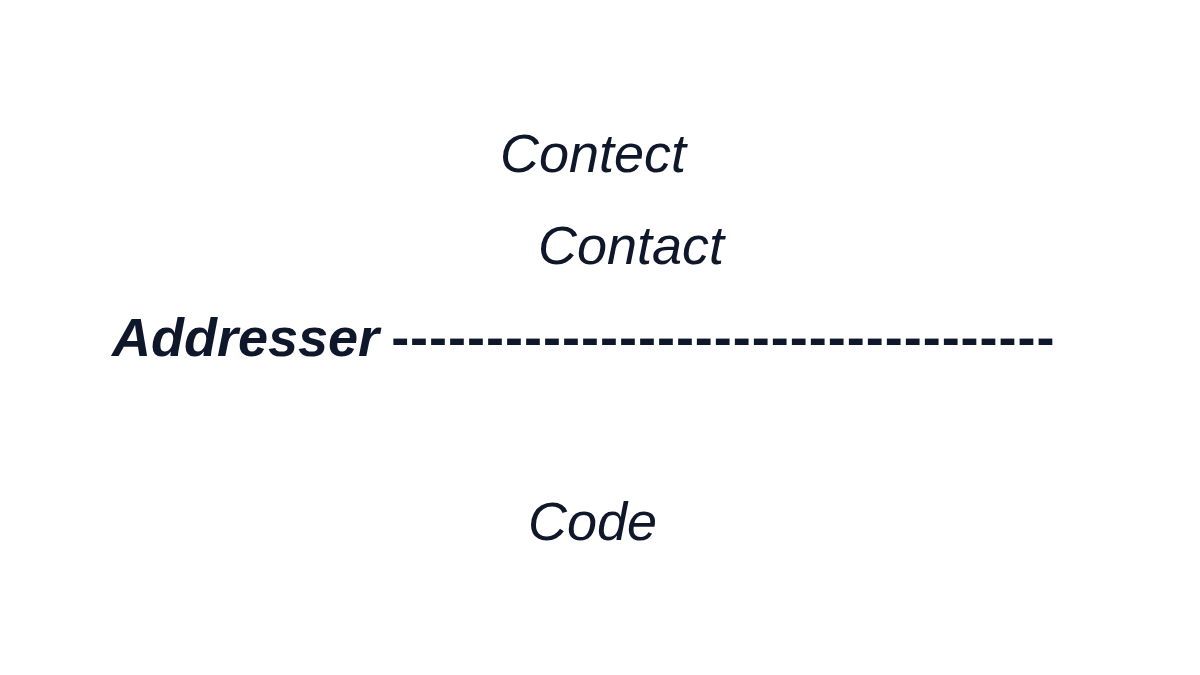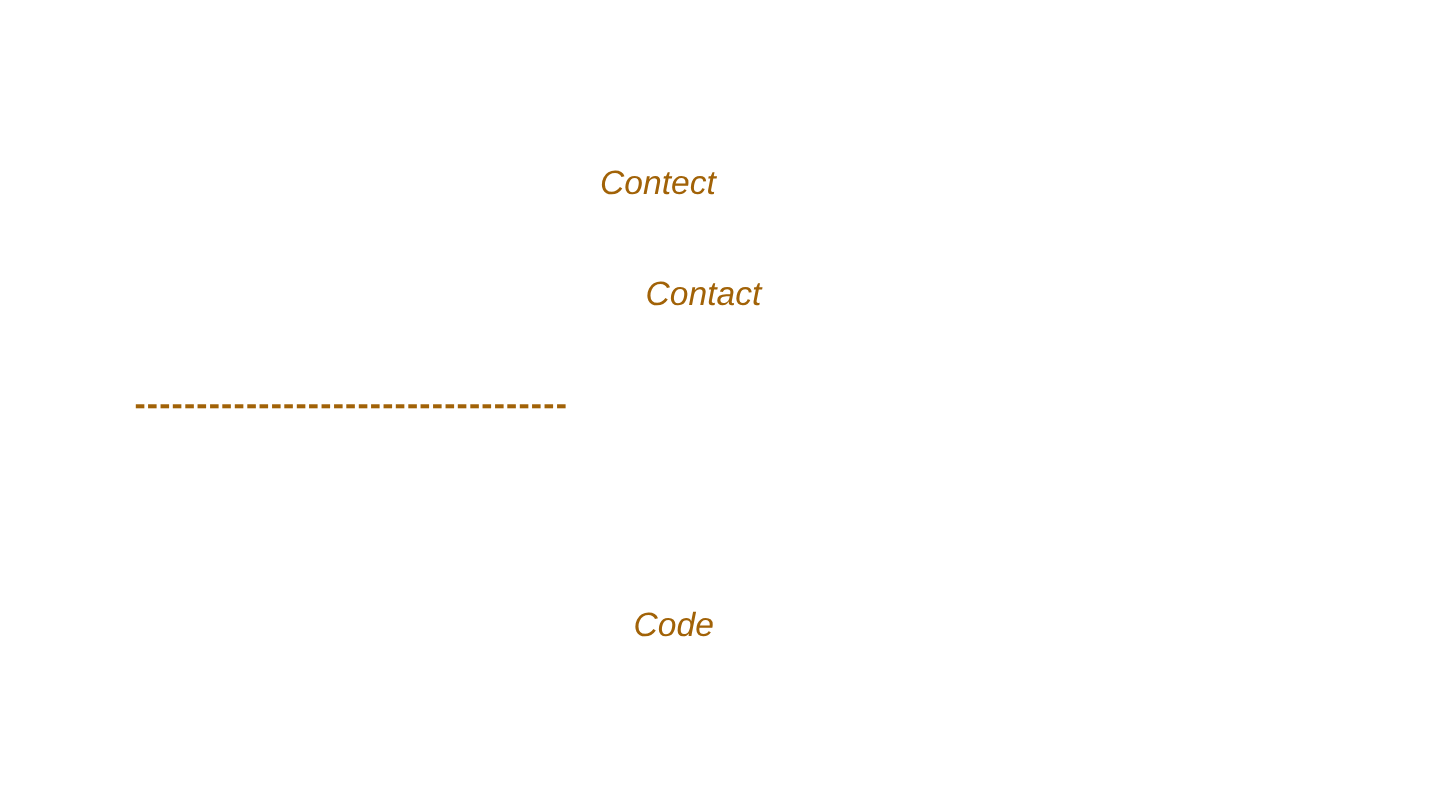--- a/index.html
+++ b/index.html
@@ -15,24 +15,24 @@
     position: relative;
     overflow: hidden;
   }
   .canvas {
     position: absolute;
     inset: 0;
   }
   .label {
     position: absolute;
     font-style: italic;
-    font-size: 28px;
+    font-size: 54px;
     line-height: 46px;
     white-space: nowrap;
-    color: #a16207;
+    color: #0f172a;
   }
   .label.bold {
     font-weight: 700;
   }
   #context-label  { left: 500px; top: 130px; }
   #message-label  { left: 538px; top: 222px; }
   #axis-row       { left: 112px; top: 314px; display: flex; align-items: center; gap: 12px; }
   #contact-label  { left: 513px; top: 409px; }
   #code-label     { left: 528px; top: 498px; text-align: center; }
   .connector {
@@ -44,19 +44,20 @@
 </head>
 <body>
 
 <div class="canvas">
 
   <div class="label" id="context-label">Contect</div>
 
   <div class="label" id="message-label">Contact</div>
 
   <div class="label bold" id="axis-row">
+    <span>Addresser</span>
     <span class="connector">-----------------------------------</span>
   </div>
 
 
   <div class="label" id="code-label">Code</div>
 
 </div>
 
 </body></html>

